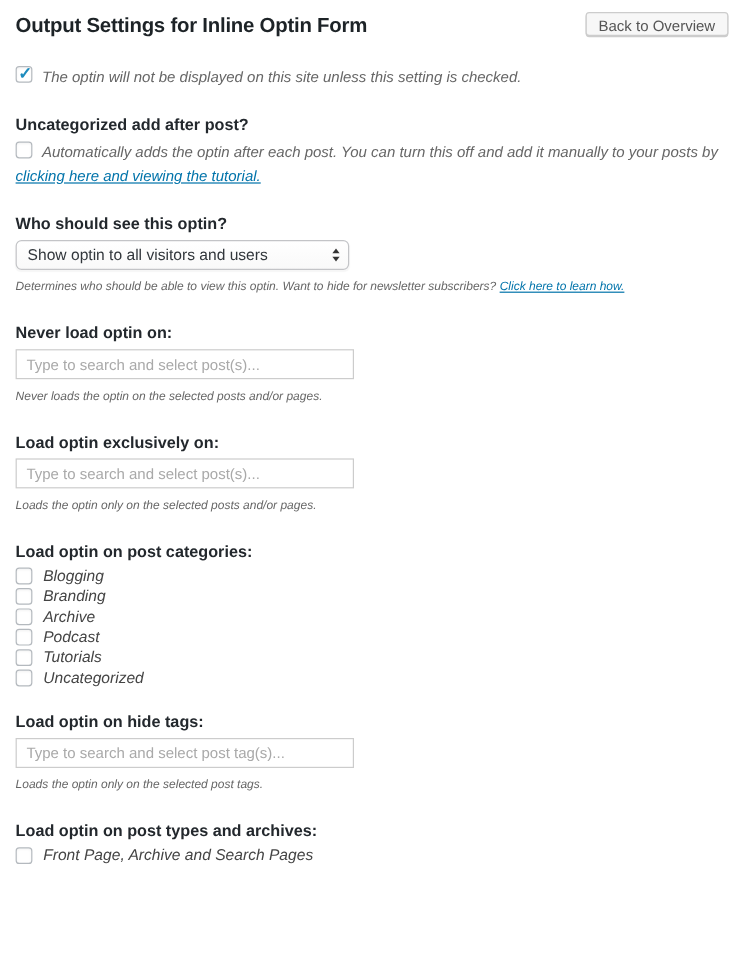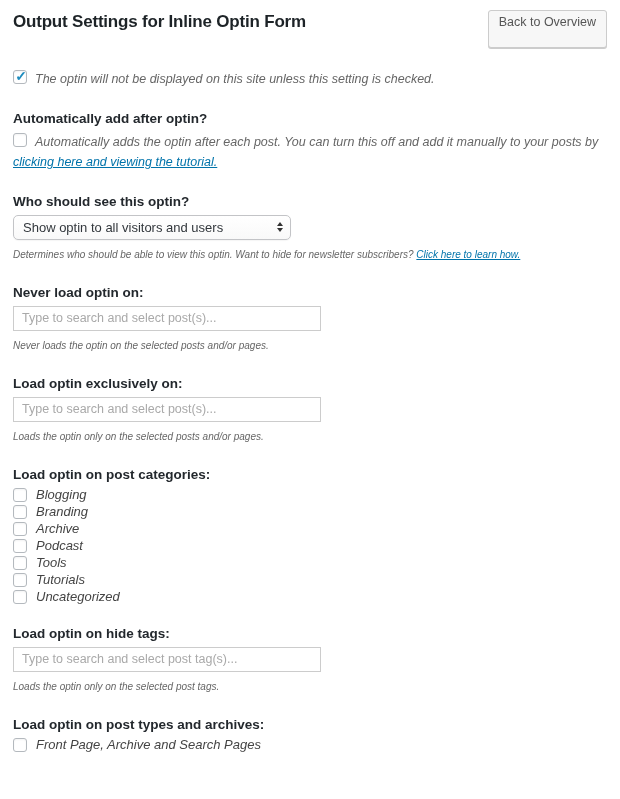--- a/index.html
+++ b/index.html
@@ -26,21 +26,21 @@
     letter-spacing: -0.2px;
   }
   .btn-secondary {
     background: #f7f7f7;
     border: 1px solid #ccc;
     border-radius: 3px;
     color: #555;
     font-family: "Liberation Sans", sans-serif;
     font-size: 12.5px;
     line-height: 1;
-    padding: 5px 10px 18px;
+    padding: 5px 10px 0;
     cursor: pointer;
     white-space: nowrap;
     box-shadow: 0 1px 0 #ccc;
   }
 
   .section { margin-top: 21px; }
   h2.field-heading {
     font-size: 13.5px;
     font-weight: 700;
     color: #23282d;
@@ -112,21 +112,21 @@
     align-items: center;
     line-height: 4px;
     color: #333;
   }
   .select-arrows .tri { width: 0; height: 0; border-left: 3.5px solid transparent; border-right: 3.5px solid transparent; }
   .select-arrows .tri.up { border-bottom: 4.5px solid #333; margin-bottom: 2.5px; }
   .select-arrows .tri.down { border-top: 4.5px solid #333; }
 
   
   input.search-input {
-    width: 308px;
+    width: 282px;
     height: 25px;
     border: 1px solid #ccc;
     border-radius: 0;
     padding: 0 8px;
     font-family: "Liberation Sans", sans-serif;
     font-size: 12.5px;
     color: #32373c;
     background: #fff;
   }
   input.search-input::placeholder { color: #a9a9a9; opacity: 1; }
@@ -159,21 +159,21 @@
   <div class="section">
     <div class="desc cb-desc-row">
       <span class="cb">
           <span class="check">✓</span>
         </span>
       <span>The optin will not be displayed on this site unless this setting is checked.</span>
     </div>
   </div>
 
   <div class="section">
-    <h2 class="field-heading">Automatically add after optin?</h2>
+    <h2 class="field-heading">Uncategorized add after post?</h2>
     <div class="desc cb-desc-row">
       <span class="cb"></span>
       <span>Automatically adds the optin after each post. You can turn this off and add it manually to your posts by </span><a class="inline-link">clicking here and viewing the tutorial.</a>
     </div>
   </div>
 
   <div class="section">
     <h2 class="field-heading">Who should see this optin?</h2>
     <div class="select">
       <span class="select-value">Show optin to all visitors and users</span>
@@ -216,24 +216,20 @@
         <label class="cb-row">
           <span class="cb"></span>
           <span class="cb-label">Archive</span>
         </label>
 
         <label class="cb-row">
           <span class="cb"></span>
           <span class="cb-label">Podcast</span>
         </label>
 
-        <label class="cb-row">
-          <span class="cb"></span>
-          <span class="cb-label">Tools</span>
-        </label>
 
         <label class="cb-row">
           <span class="cb"></span>
           <span class="cb-label">Tutorials</span>
         </label>
 
         <label class="cb-row">
           <span class="cb"></span>
           <span class="cb-label">Uncategorized</span>
         </label>

